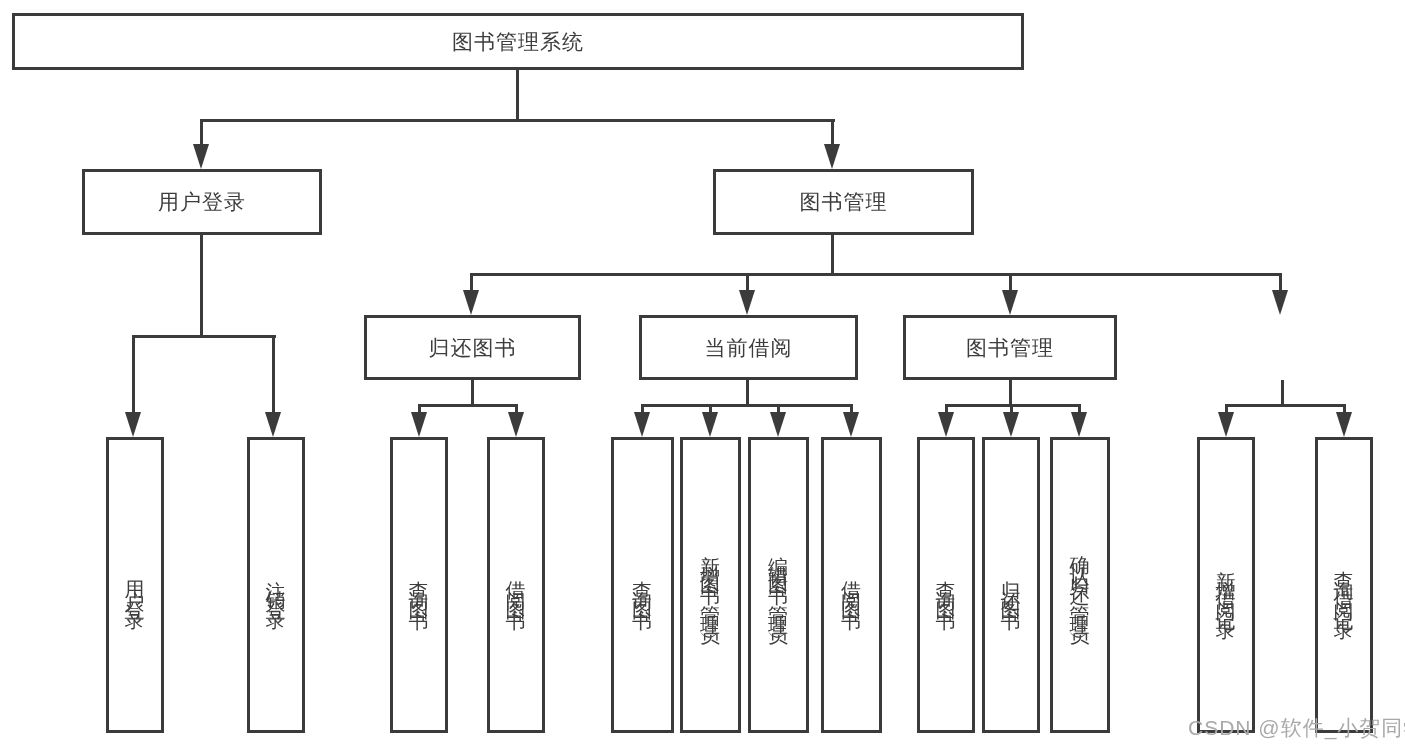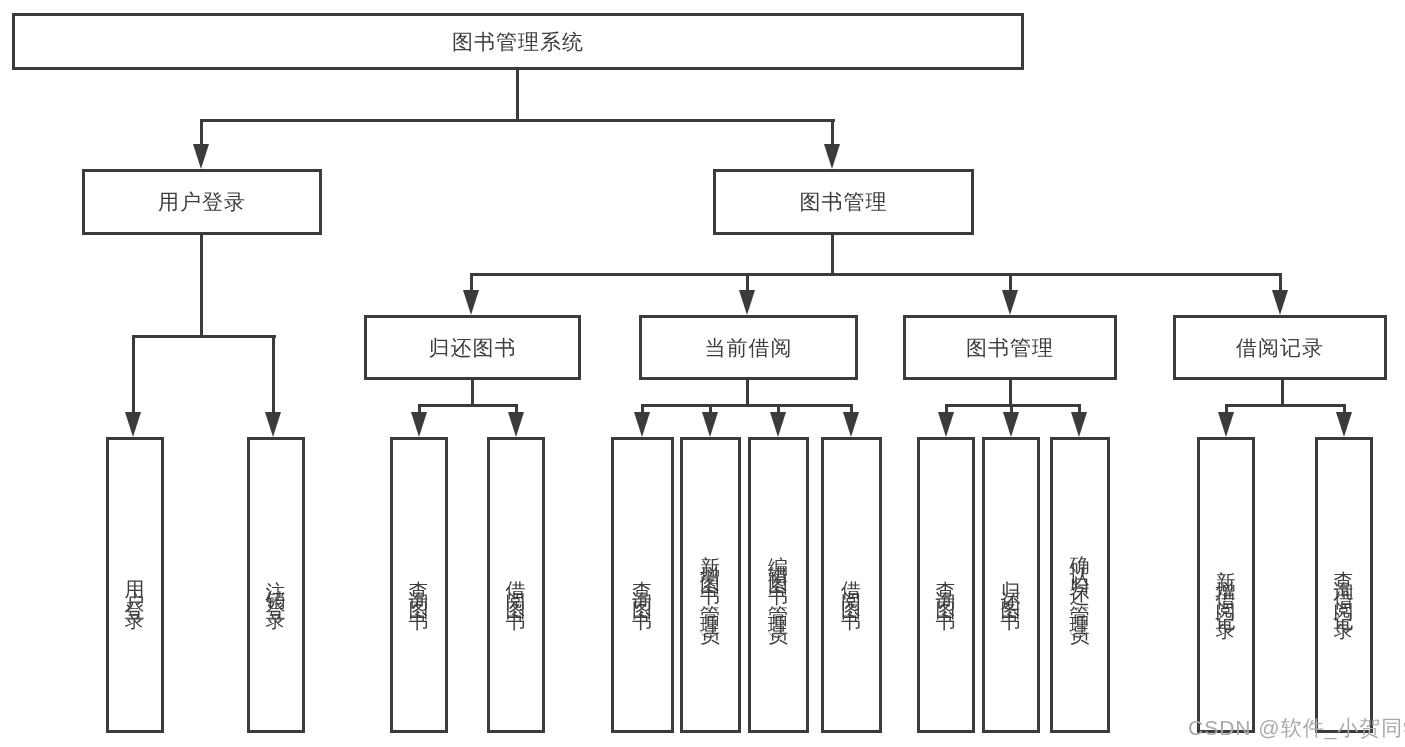--- a/index.html
+++ b/index.html
@@ -77,23 +77,20 @@
 
   <div class="node" style="left:364px;top:315px;width:217px;height:65px">
     <span>归还图书</span>
   </div>
   <div class="node" style="left:639px;top:315px;width:219px;height:65px">
     <span>当前借阅</span>
   </div>
   <div class="node" style="left:903px;top:315px;width:214px;height:65px">
     <span>图书管理</span>
   </div>
-  <div class="node" style="left:1173px;top:315px;width:214px;height:65px">
-    <span>借阅记录</span>
-  </div>
 
   <div class="v" style="left:471px;top:380px;height:27px"></div>
   <div class="h" style="left:418px;top:404px;width:99px"></div>
   <div class="v" style="left:418px;top:404px;height:12px"></div>
   <div class="arr" style="left:411px;top:412px"></div>
   <div class="v" style="left:515px;top:404px;height:12px"></div>
   <div class="arr" style="left:508px;top:412px"></div>
 
   <div class="v" style="left:746px;top:380px;height:27px"></div>
   <div class="h" style="left:641px;top:404px;width:211px"></div>

